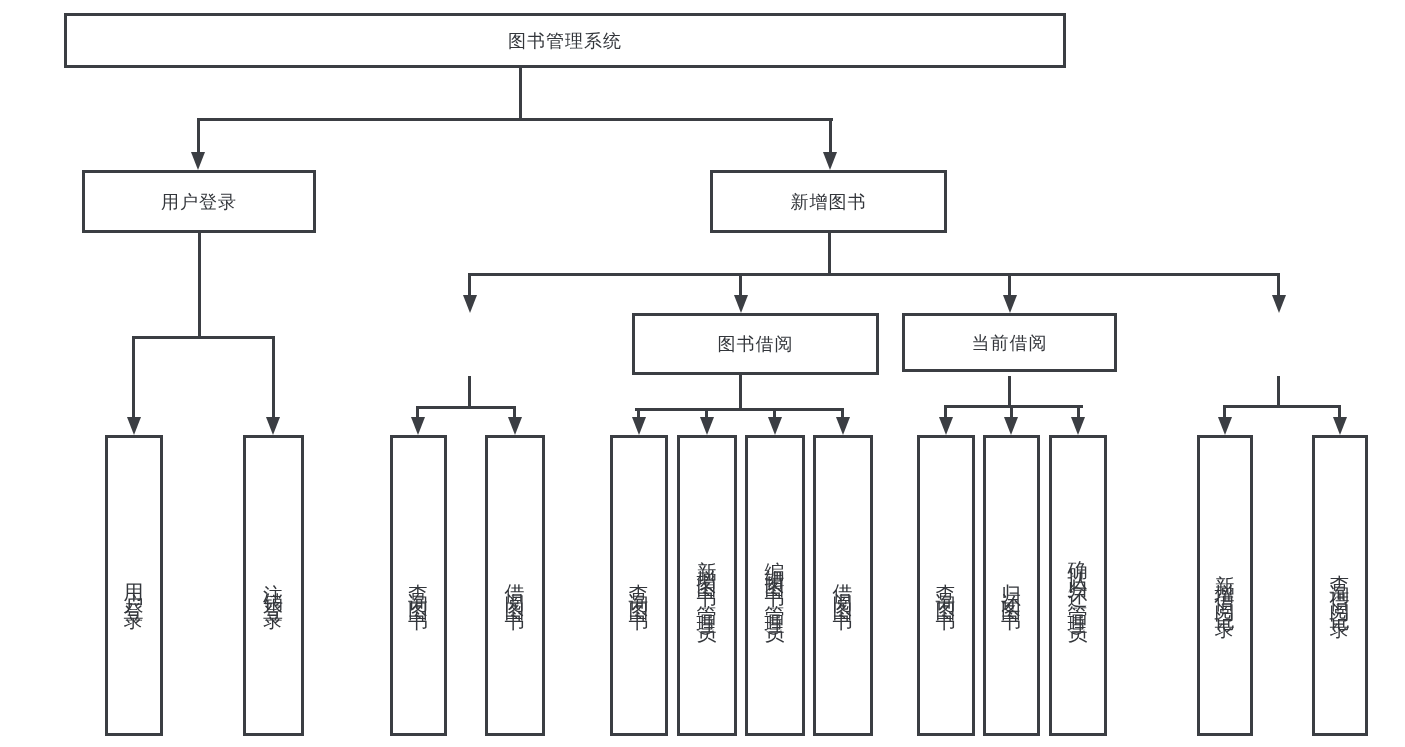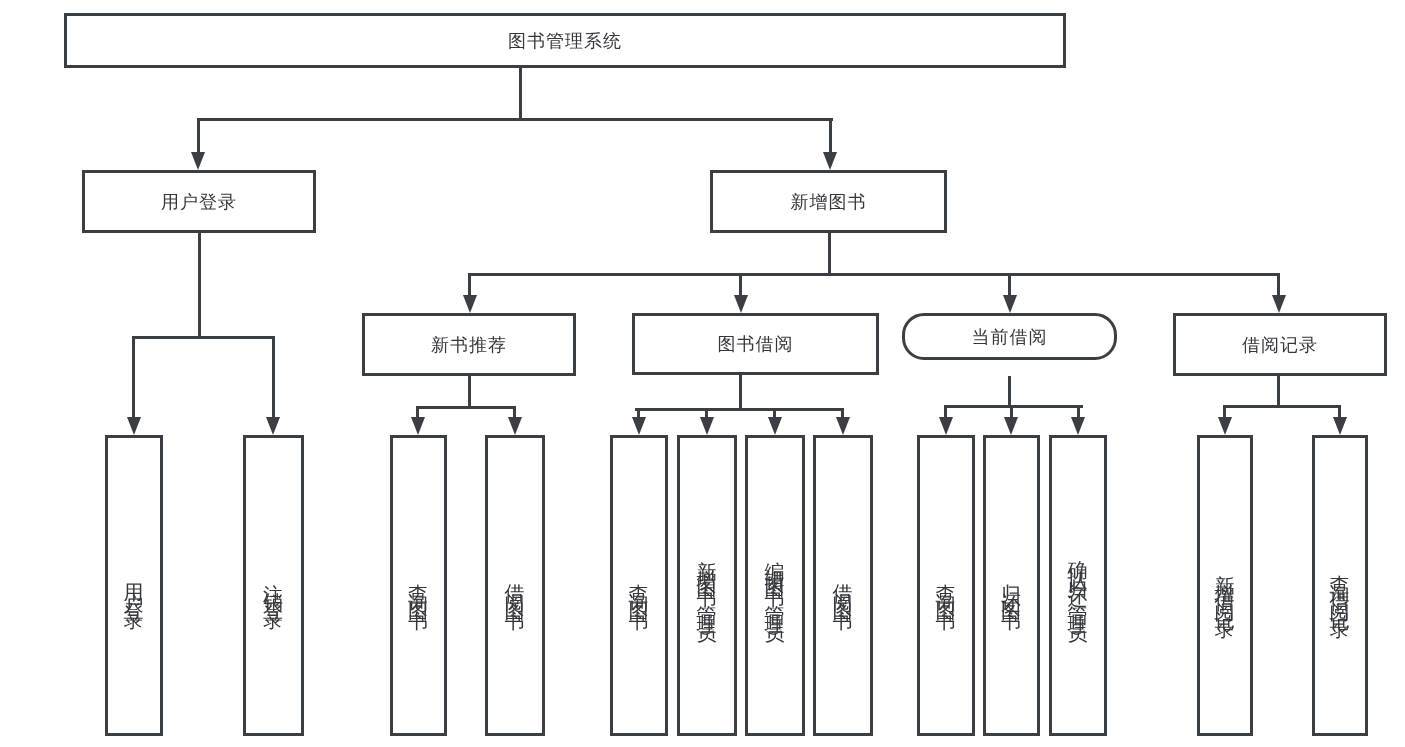--- a/index.html
+++ b/index.html
@@ -70,31 +70,25 @@
     <span>图书管理系统</span>
   </div>
 
   <div class="box" style="left:82px;top:170px;width:234px;height:63px;">
     <span>用户登录</span>
   </div>
   <div class="box" style="left:710px;top:170px;width:237px;height:63px;">
     <span>新增图书</span>
   </div>
 
-  <div class="box" style="left:362px;top:313px;width:214px;height:63px;">
-    <span>新书推荐</span>
-  </div>
   <div class="box" style="left:632px;top:313px;width:247px;height:62px;">
     <span>图书借阅</span>
   </div>
-  <div class="box" style="left:902px;top:313px;width:215px;height:47px;border-radius:22px;">
+  <div class="box" style="left:902px;top:313px;width:215px;height:59px;">
     <span>当前借阅</span>
-  </div>
-  <div class="box" style="left:1173px;top:313px;width:214px;height:63px;">
-    <span>借阅记录</span>
   </div>
 
   <div class="leaf" style="left:105px;width:58px;">
     <span class="vtext">用户登录</span>
   </div>
   <div class="leaf" style="left:243px;width:61px;">
     <span class="vtext">注销登录</span>
   </div>
 
   <div class="leaf" style="left:390px;width:57px;">

